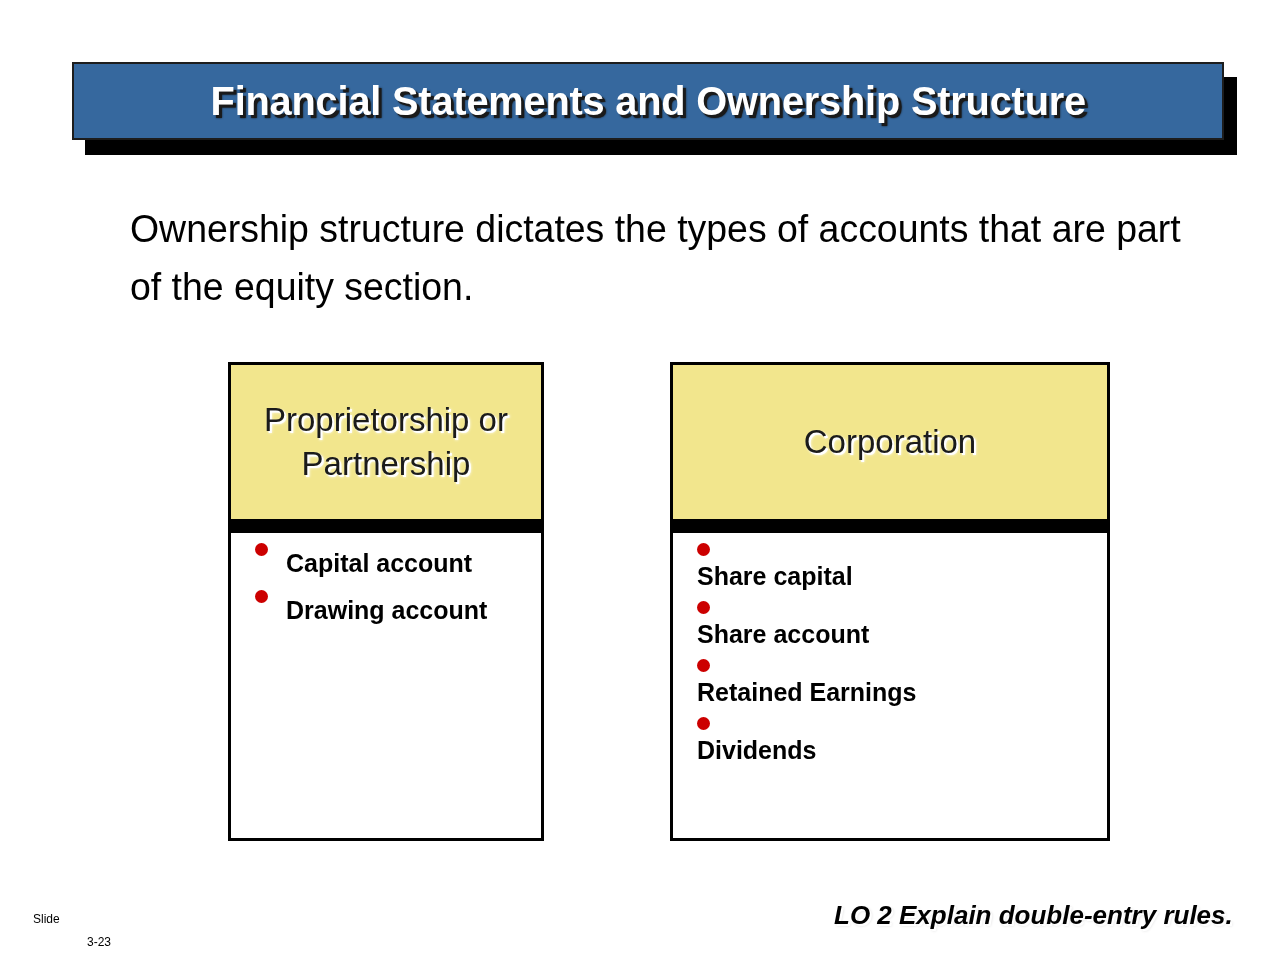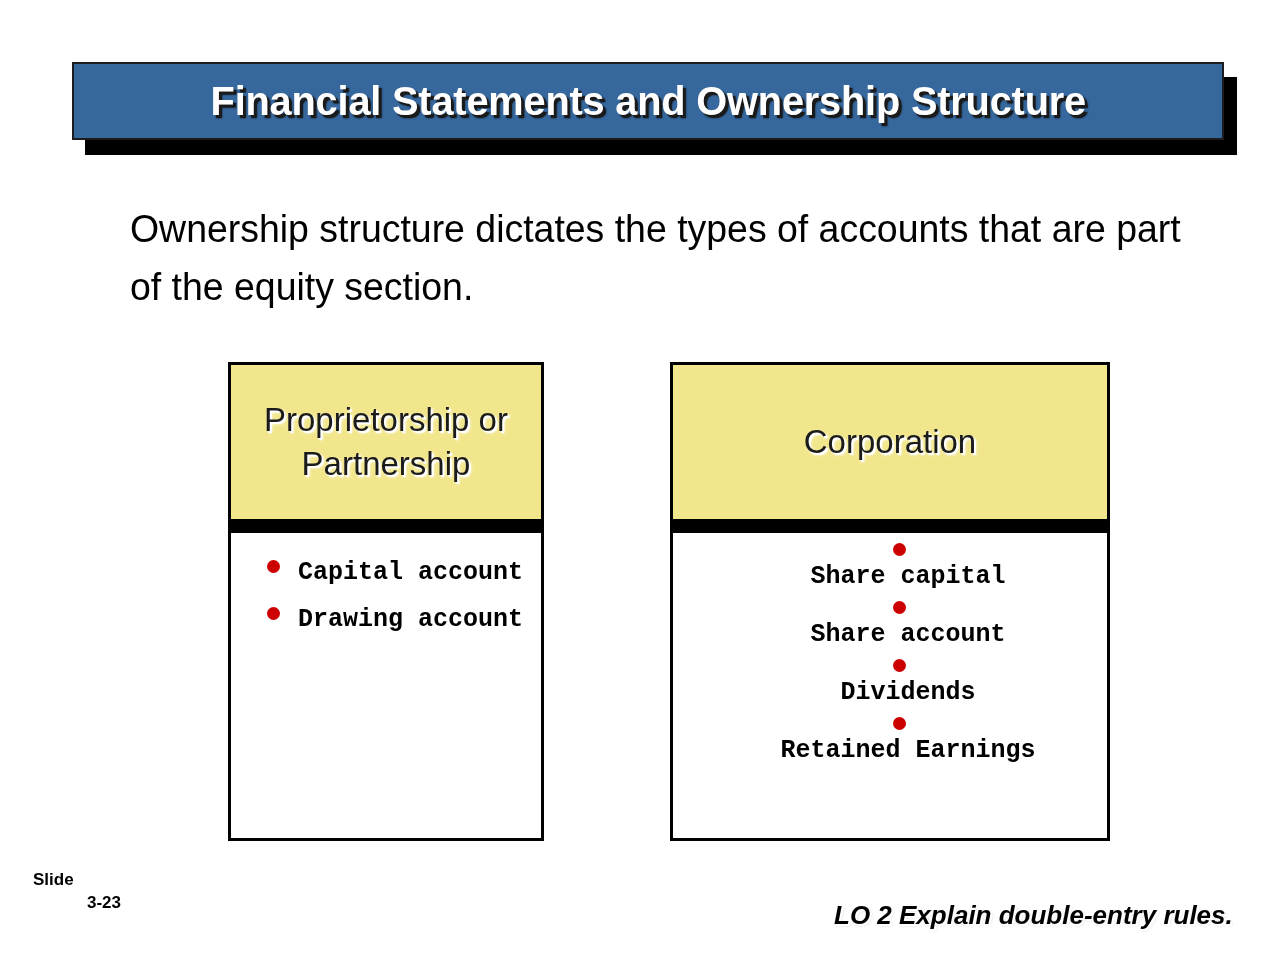--- a/index.html
+++ b/index.html
@@ -109,49 +109,48 @@
   #card-left .card-body  { height: 308px; }
   #card-right .card-body { height: 308px; }
 
   .bullet-list {
     list-style: none;
     margin: 0;
     padding: 0;
   }
   .bullet-item {
     display: flex;
-    align-items: center;
+    align-items: flex-start;
     font-size: 25px;
     font-weight: bold;
     color: #000000;
-    padding-left: 36px;
-    font-family: Liberation Mono, monospace;
+    padding-left: 24px;
   }
   #card-left .bullet-item  { height: 47px; }
   #card-right .bullet-item { height: 58px; flex-direction: column; }
 
   .bullet-dot {
     width: 13px;
     height: 13px;
     border-radius: 50%;
     background: #CC0000;
     flex: 0 0 auto;
     margin-right: 18px;
     position: relative;
     top: -6px;
   }
   .bullet-label { white-space: nowrap; }
 
   
   #slide-number {
     position: absolute;
     left: 33px;
-    top: 868px;
-    font-size: 17px;
-    font-weight: bold;
+    top: 908px;
+    font-size: 12px;
+    font-weight: normal;
     line-height: 23px;
     color: #000000;
   }
   #slide-number-line2 { padding-left: 8px; margin-left: 46px; }
 
   #learning-objective {
     position: absolute;
     left: 806px;
     top: 900px;
     font-size: 26px;
@@ -204,25 +203,25 @@
       <li class="bullet-item">
         <span class="bullet-dot"></span>
         <span class="bullet-label">Share capital</span>
       </li>
       <li class="bullet-item">
         <span class="bullet-dot"></span>
         <span class="bullet-label">Share account</span>
       </li>
       <li class="bullet-item">
         <span class="bullet-dot"></span>
+        <span class="bullet-label">Retained Earnings</span>
+      </li>
+      <li class="bullet-item">
+        <span class="bullet-dot"></span>
         <span class="bullet-label">Dividends</span>
-      </li>
-      <li class="bullet-item">
-        <span class="bullet-dot"></span>
-        <span class="bullet-label">Retained Earnings</span>
       </li>
     </ul>
   </div>
 </div>
 
 <div id="slide-number">
   <div>Slide</div>
   <div id="slide-number-line2">3-23</div>
 </div>
 

